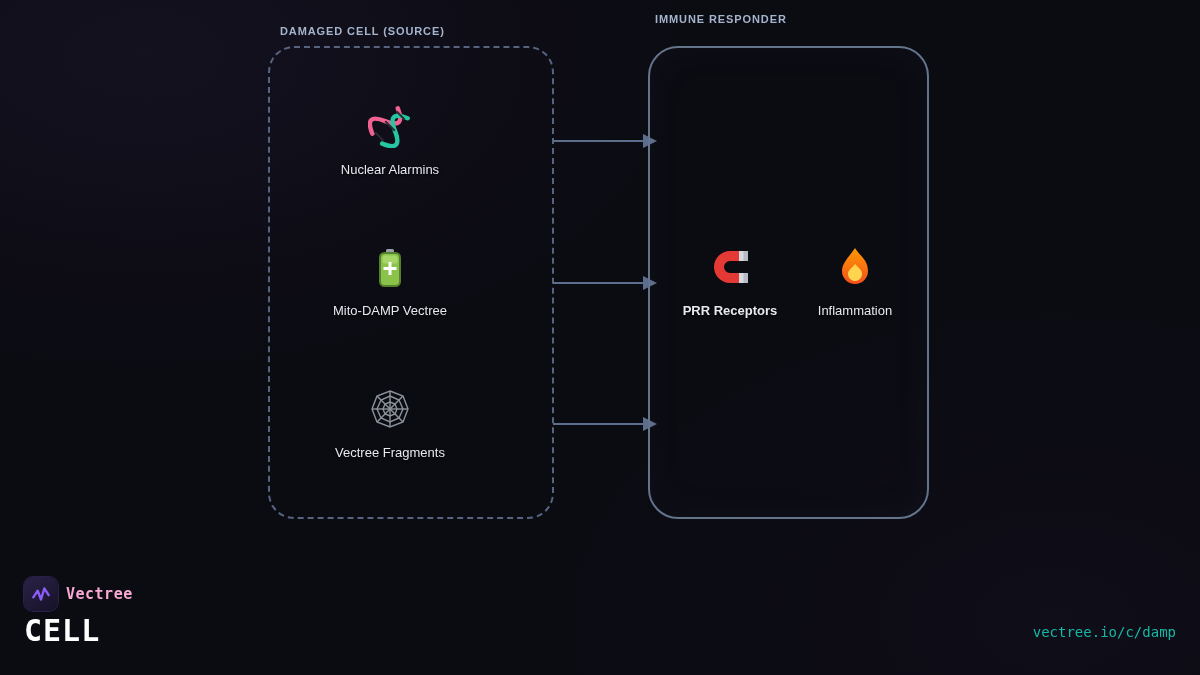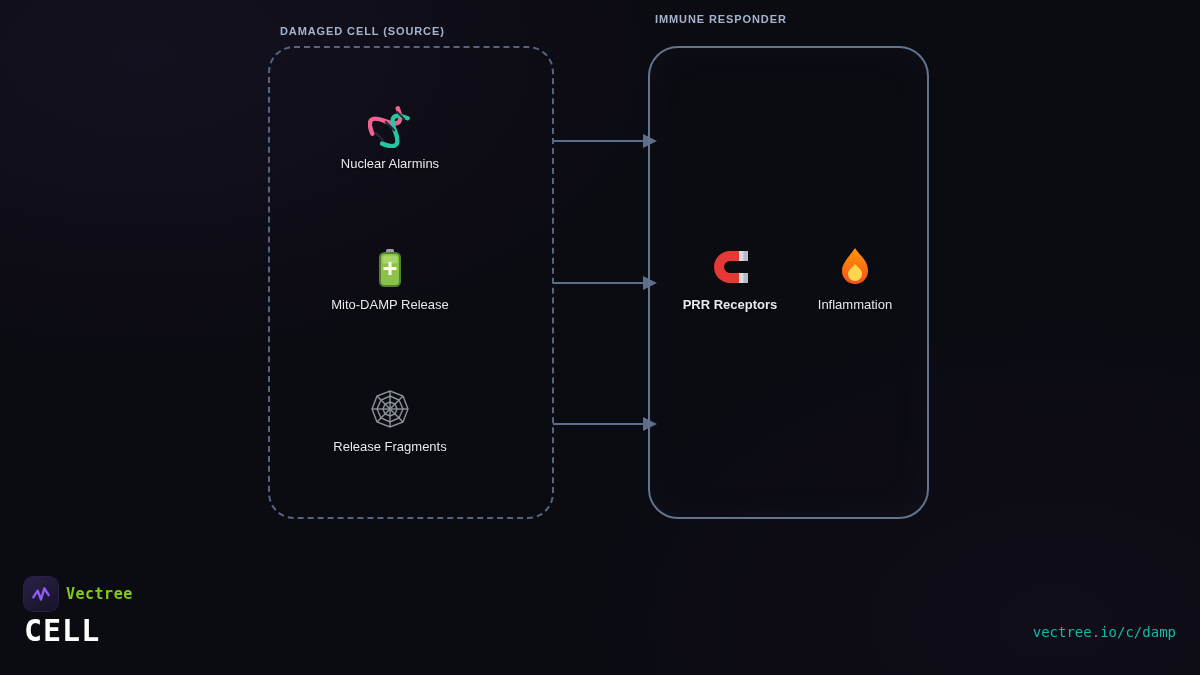--- a/index.html
+++ b/index.html
@@ -18,21 +18,21 @@
   .source-box{
     position:absolute;left:268px;top:46px;width:286px;height:473px;
     border:2px dashed #566480;border-radius:26px;box-sizing:border-box;
   }
   .responder-box{
     position:absolute;left:648px;top:46px;width:281px;height:473px;
     border:2px solid #64748b;border-radius:30px;box-sizing:border-box;
     box-shadow:inset 0 0 40px rgba(100,116,139,0.05);
   }
   .node{
-    position:absolute;display:flex;flex-direction:column;align-items:center;gap:8px;
+    position:absolute;display:flex;flex-direction:column;align-items:center;gap:14px;
   }
   .node-label{
     font-size:13px;color:#e7e9ee;white-space:nowrap;
     text-shadow:0 1px 3px rgba(0,0,0,0.9);
   }
   .icon44{width:44px;height:44px;display:block;}
   .arrow{position:absolute;left:553px;width:104px;height:14px;}
   .arrow::before{
     content:"";position:absolute;left:0;top:6px;width:92px;height:0;
     border-top:2px solid #5d6e8c;
@@ -42,21 +42,21 @@
     border-left:14px solid #5d6e8c;border-top:7px solid transparent;border-bottom:7px solid transparent;
   }
   .footer-logo{
     position:absolute;left:24px;top:577px;width:34px;height:34px;border-radius:9px;
     background:linear-gradient(145deg,#2a2247,#161227);
     display:flex;align-items:center;justify-content:center;
     box-shadow:0 0 0 1px rgba(139,92,246,0.25);
   }
   .brand-name{
     position:absolute;left:66px;top:585px;font-family:"DejaVu Sans Mono","Liberation Mono",monospace;
-    font-size:15px;font-weight:bold;color:#84cc16;letter-spacing:0.5px;
+    font-size:15px;font-weight:bold;color:#f9a8d4;letter-spacing:0.5px;
   }
   .deck-title{
     position:absolute;left:24px;top:613px;font-family:"DejaVu Sans Mono","Liberation Mono",monospace;
     font-size:30px;font-weight:bold;color:#ffffff;letter-spacing:1px;
   }
   .deck-url{
     position:absolute;right:24px;top:624px;font-family:"DejaVu Sans Mono","Liberation Mono",monospace;
     font-size:14px;color:#14b8a6;
   }
 </style>
@@ -82,40 +82,40 @@
 </div>
 
 <div class="node" style="left:310px;top:245px;width:160px;">
   <svg class="icon44" viewBox="0 0 44 44">
     <rect x="18" y="4" width="8" height="5" rx="1.5" fill="#9aa0a6"></rect>
     <rect x="12" y="8" width="20" height="33" rx="4.5" fill="#8bc34a" stroke="#55802c" stroke-width="2"></rect>
     <rect x="14.5" y="10.5" width="15" height="8" rx="2.5" fill="#a6d667"></rect>
     <rect x="20.5" y="17" width="3" height="13" fill="#ffffff"></rect>
     <rect x="15.5" y="22" width="13" height="3" fill="#ffffff"></rect>
   </svg>
-  <div class="node-label">Mito-DAMP Release</div>
+  <div class="node-label">Mito-DAMP Vectree</div>
 </div>
 
 <div class="node" style="left:310px;top:387px;width:160px;">
   <svg class="icon44" viewBox="0 0 44 44">
     <g stroke="#8d939c" stroke-width="1.4" fill="none">
       <line x1="22" y1="22" x2="22" y2="4"></line>
       <line x1="22" y1="22" x2="35" y2="9"></line>
       <line x1="22" y1="22" x2="40" y2="22"></line>
       <line x1="22" y1="22" x2="35" y2="35"></line>
       <line x1="22" y1="22" x2="22" y2="40"></line>
       <line x1="22" y1="22" x2="9" y2="35"></line>
       <line x1="22" y1="22" x2="4" y2="22"></line>
       <line x1="22" y1="22" x2="9" y2="9"></line>
       <polygon points="22,15 27,17 29,22 27,27 22,29 17,27 15,22 17,17"></polygon>
       <polygon points="22,9 31,13 35,22 31,31 22,35 13,31 9,22 13,13"></polygon>
       <polygon points="22,4 35,9 40,22 35,35 22,40 9,35 4,22 9,9"></polygon>
     </g>
   </svg>
-  <div class="node-label">Release Fragments</div>
+  <div class="node-label">Vectree Fragments</div>
 </div>
 
 <div class="arrow" style="top:134px;"></div>
 <div class="arrow" style="top:276px;"></div>
 <div class="arrow" style="top:417px;"></div>
 
 <div class="box-title" style="left:655px;top:13px;">IMMUNE RESPONDER</div>
 <div class="responder-box"></div>
 
 <div class="node" style="left:670px;top:245px;width:120px;font-weight:bold;">

